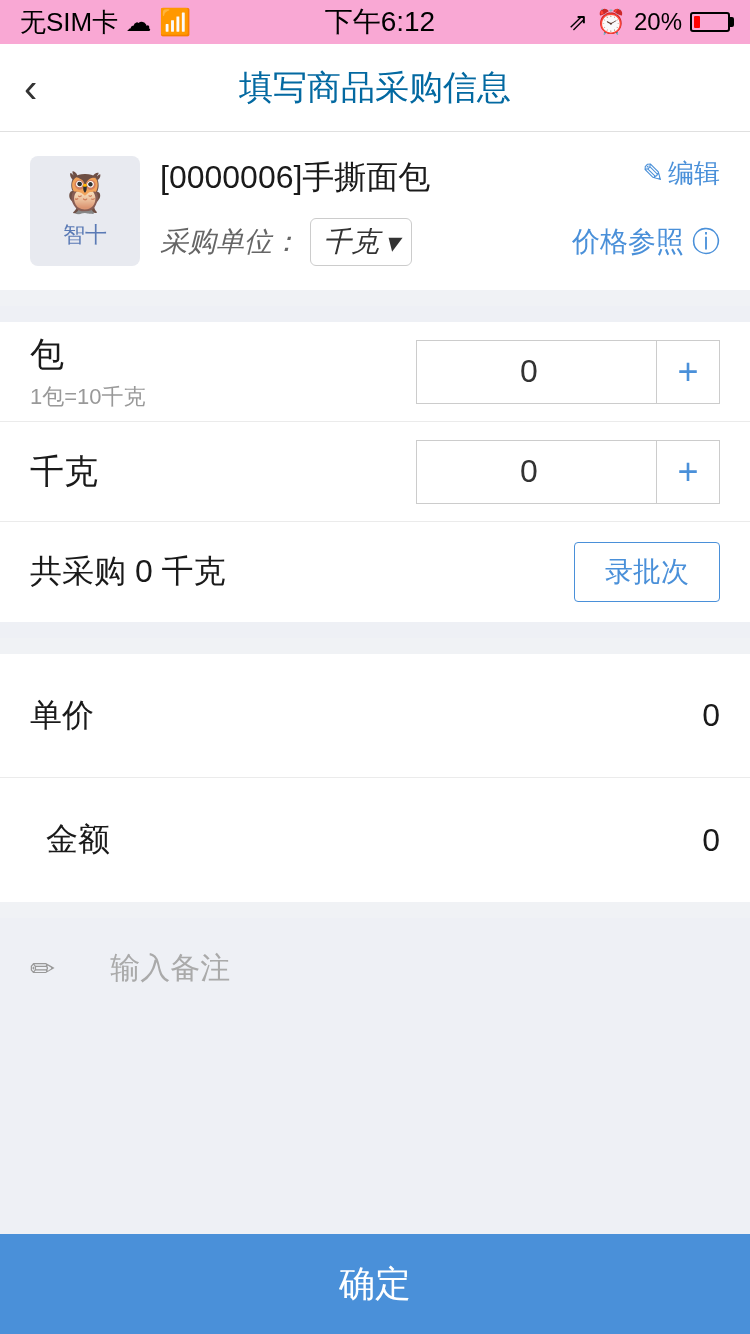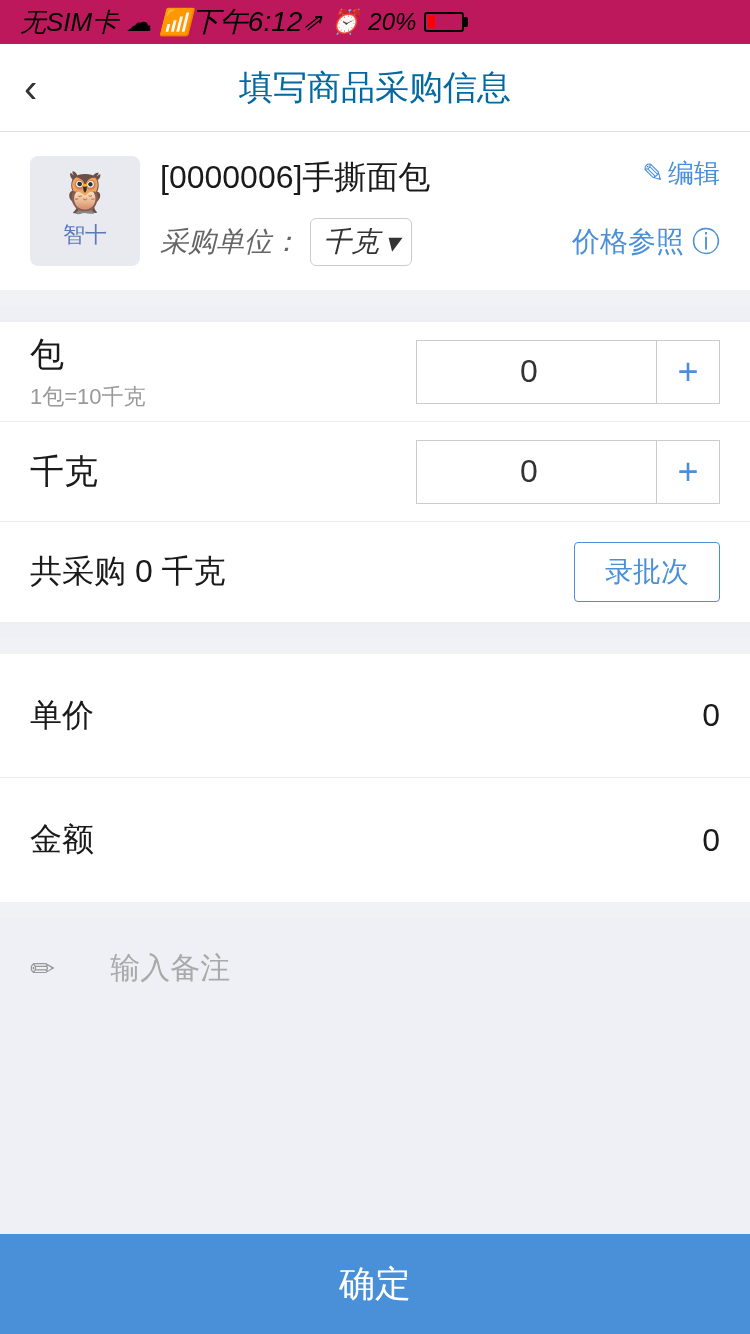--- a/index.html
+++ b/index.html
@@ -10,27 +10,26 @@
       font-family: -apple-system, "PingFang SC", "Helvetica Neue", sans-serif;
       background: #f0f2f5;
       display: flex;
       flex-direction: column;
     }
 
     
     .status-bar {
       width: 100%;
       height: 44px;
-      background: #be185d;
-      display: flex;
-      align-items: center;
-      justify-content: flex-start;
+      background: #f9a8d4;
+      display: flex;
+      align-items: center;
+      justify-content: space-between;
       padding: 0 20px;
       font-size: 28px;
-      font-style: italic;
     }
     .status-left {
       display: flex;
       align-items: center;
       gap: 8px;
       font-size: 26px;
       color: #000;
     }
     .status-center {
       font-size: 28px;
@@ -288,20 +287,21 @@
     .price-row {
       display: flex;
       align-items: center;
       justify-content: space-between;
       padding: 0 30px;
       height: 124px;
       border-bottom: 1px solid #ebebeb;
     }
     .price-row:last-child {
       border-bottom: none;
+      margin-left: 16px;
     }
     .price-row-label {
       font-size: 32px;
       color: #1a1a1a;
     }
     .price-row-value {
       font-size: 32px;
       color: #1a1a1a;
     }
 

